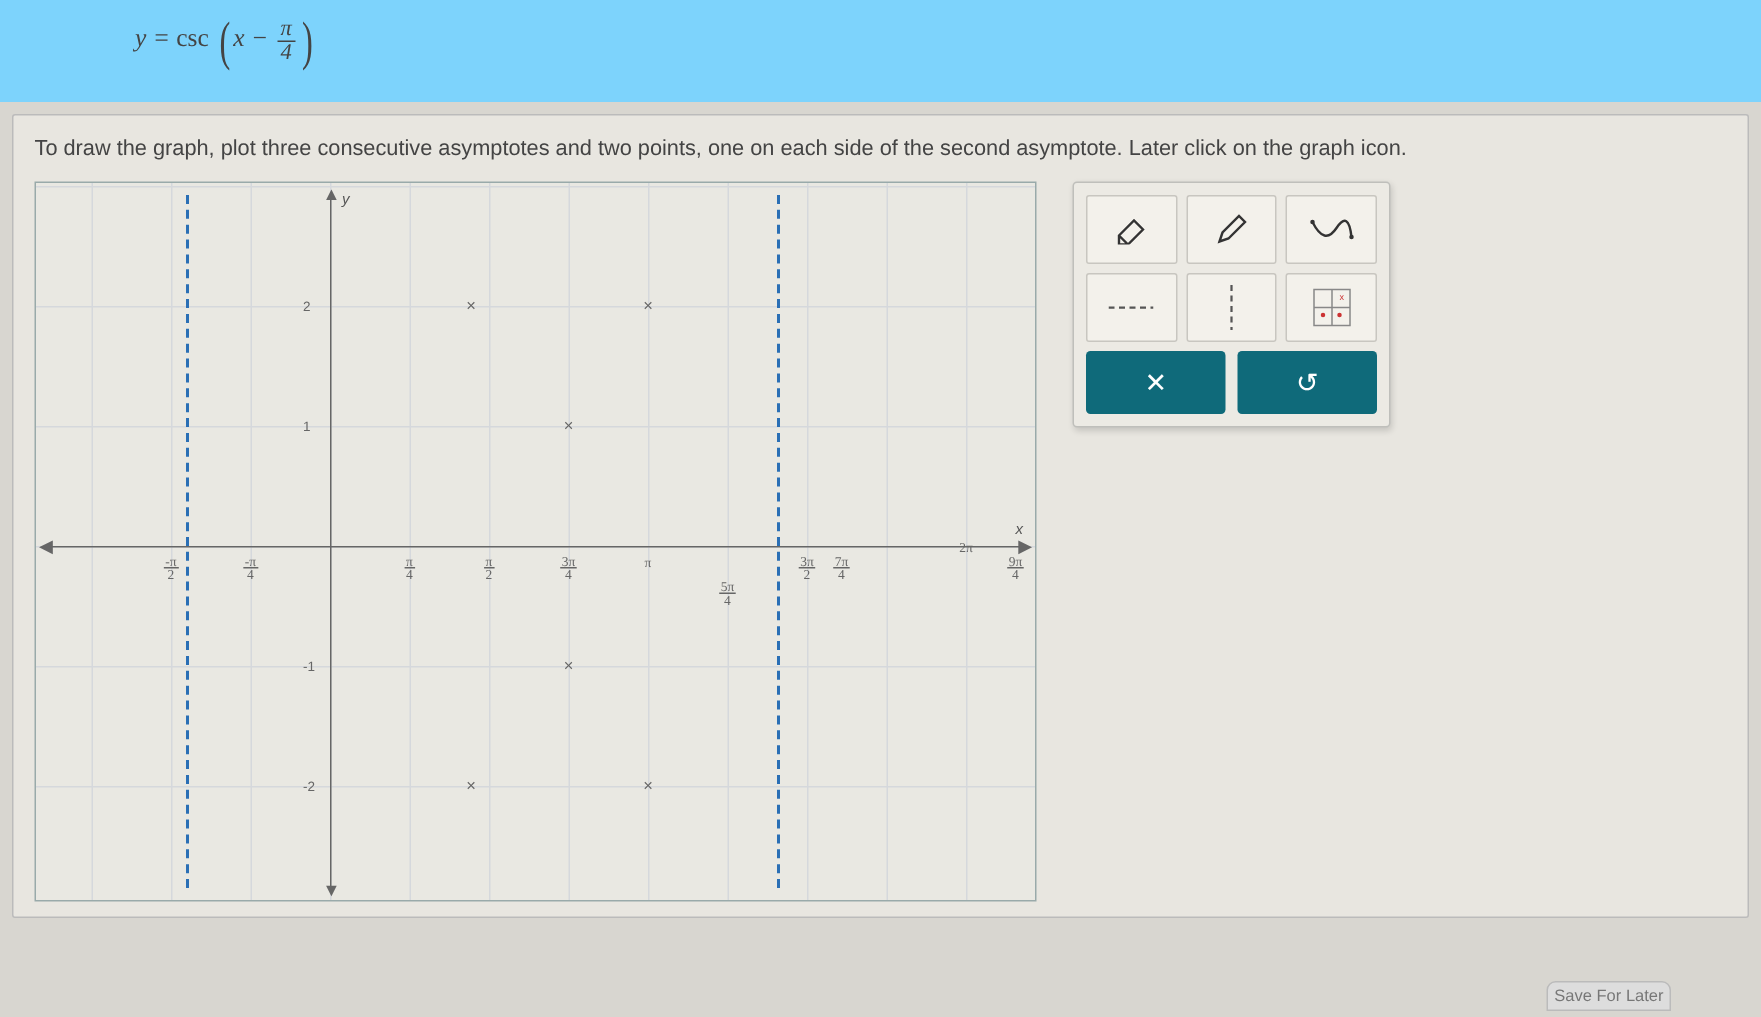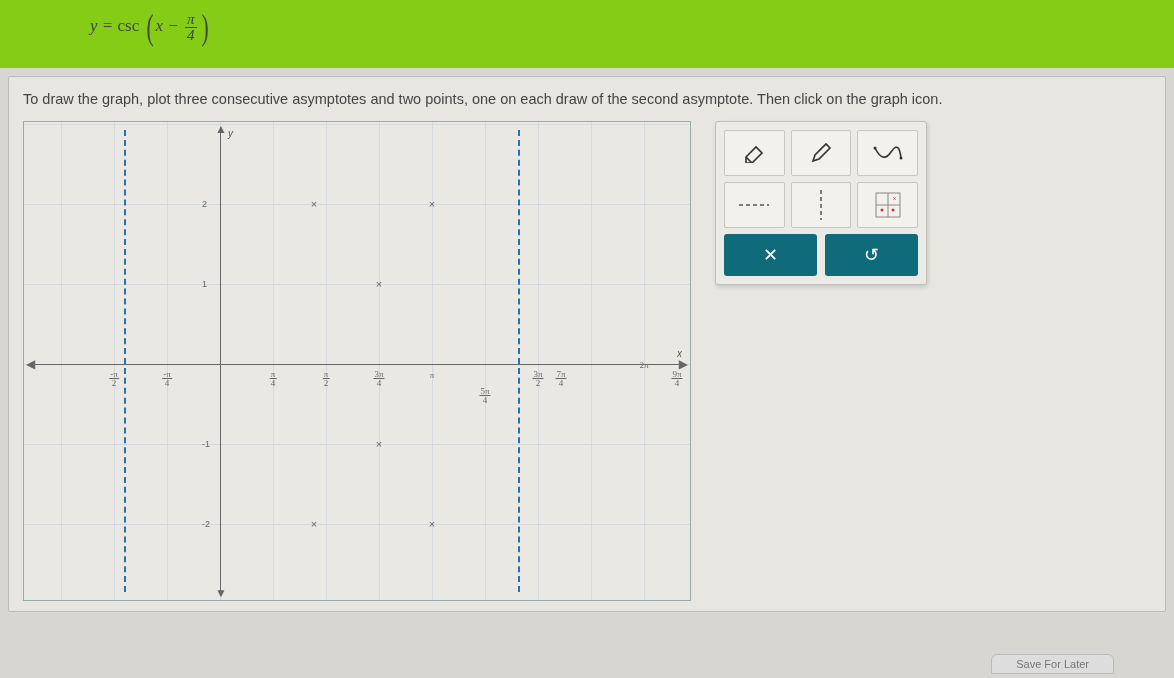--- a/index.html
+++ b/index.html
@@ -17,21 +17,21 @@
     border-radius: 2px;
     padding: 10px 14px;
     margin: 8px;
   }
   .equation-area {
     padding: 6px 60px 20px 90px;
     font-family: 'Times New Roman', serif;
     font-size: 17px;
     font-style: italic;
     color: #444;
-    background: #84cc16;
+    background: #7dd3fc;
   }
   .frac {
     display: inline-block;
     vertical-align: middle;
     text-align: center;
     font-size: 15px;
     line-height: 1;
     margin: 0 2px;
   }
   .frac .num { display:block; border-bottom:1px solid #444; padding:0 2px; }
@@ -88,33 +88,33 @@
   .tick-label .mini-frac span { display:block; }
   .tick-label .mini-frac .n { border-bottom:1px solid #666; padding:0 1px; }
   .asym { position:absolute; top:8px; bottom:8px; width:1px; border-left: 2px dashed #2a6fb5; }
   .cross { position:absolute; color:#666; font-size:11px; transform: translate(-50%,-50%); }
   .ylab { position:absolute; font-size:9px; color:#666; transform: translateY(-50%); }
   .axis-label { position:absolute; font-size:10px; color:#555; font-style:italic; }
   .arrow { position:absolute; color:#666; font-size:12px; }
   .save-btn {
     position:absolute; bottom:4px; right:60px;
     background:#ddd; border:1px solid #bbb; border-radius:6px 6px 0 0;
-    padding:3px 24px; font-size:11px; color:#777;
+    padding:3px 4px; font-size:11px; color:#777;
   }
 </style>
 </head>
 <body>
 
 <div class="equation-area">
   <span>y</span><span> = </span><span style="font-style:normal">csc</span>
   <span class="lparen">(</span><span>x</span><span> − </span><span class="frac"><span class="num">π</span><span class="den">4</span></span><span class="rparen">)</span>
 </div>
 
 <div class="content-box">
-  <div class="instruction">To draw the graph, plot three consecutive asymptotes and two points, one on each draw of the second asymptote. Then click on the graph icon.</div>
+  <div class="instruction">To draw the graph, plot three consecutive asymptotes and two points, one on each side of the second asymptote. Later click on the graph icon.</div>
 
   <div class="graph-row">
 
     <div class="graph-frame" id="graph">
         <div class="grid-line" style="left: 37px; top: 0px; width: 1px; height: 100%;"></div>
         <div class="grid-line" style="left: 90px; top: 0px; width: 1px; height: 100%;"></div>
         <div class="grid-line" style="left: 143px; top: 0px; width: 1px; height: 100%;"></div>
         <div class="grid-line" style="left: 196px; top: 0px; width: 1px; height: 100%;"></div>
         <div class="grid-line" style="left: 249px; top: 0px; width: 1px; height: 100%;"></div>
         <div class="grid-line" style="left: 302px; top: 0px; width: 1px; height: 100%;"></div>

